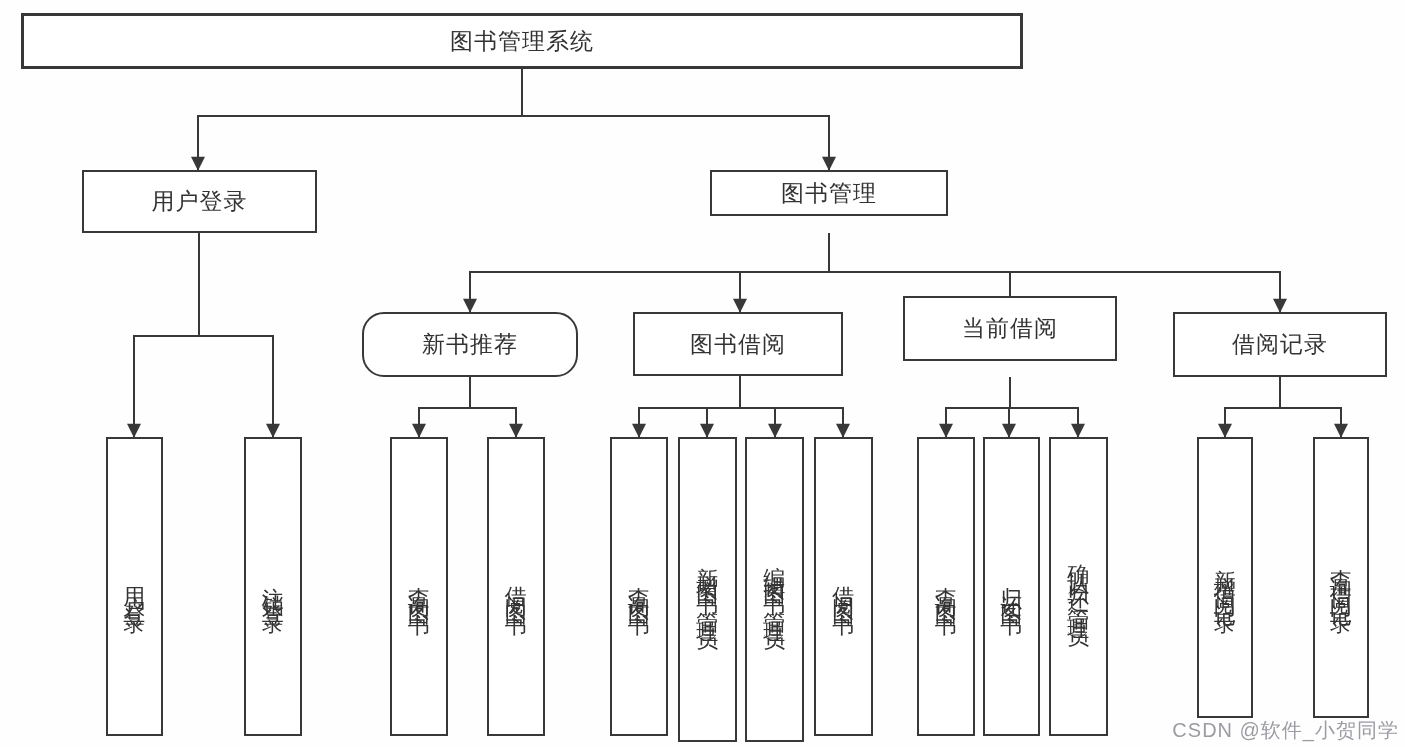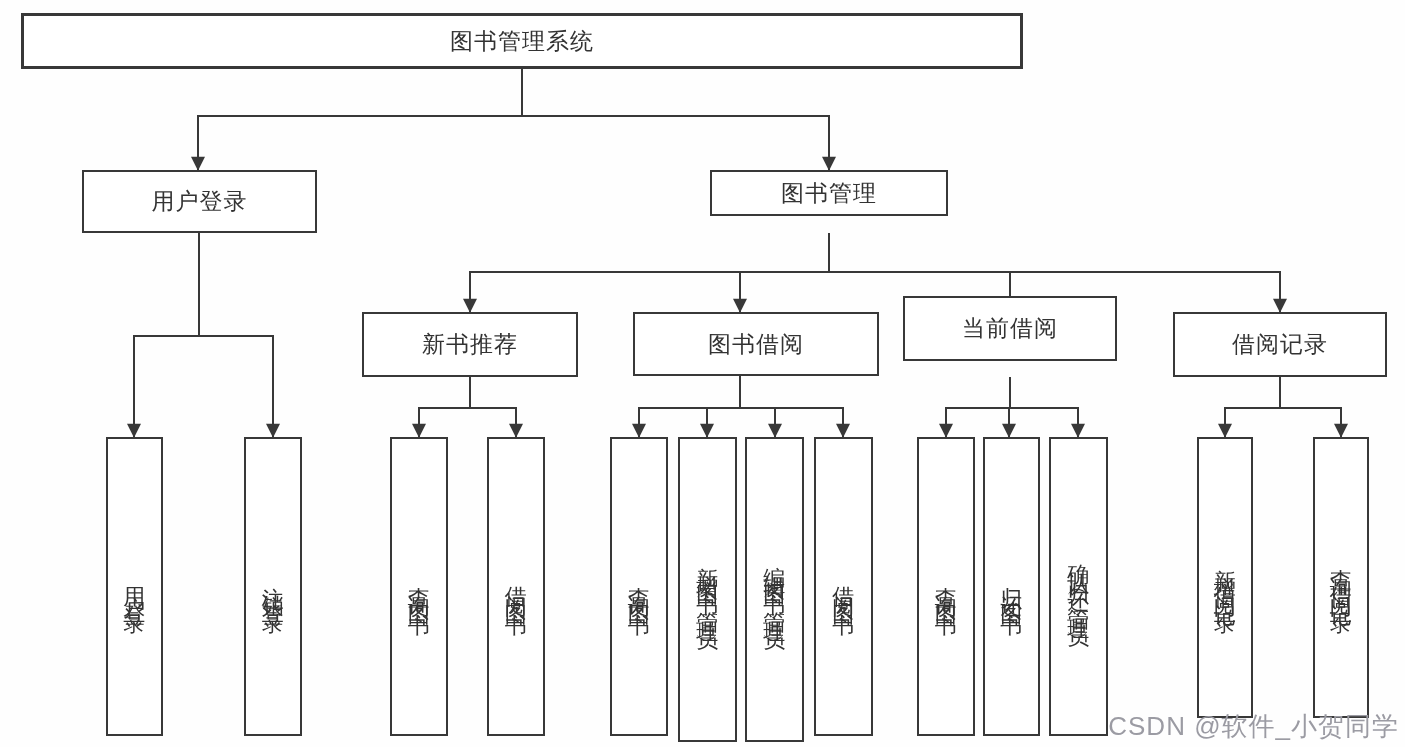--- a/index.html
+++ b/index.html
@@ -12,21 +12,21 @@
     color:#333333;
   }
   .hnode{font-size:23px;letter-spacing:1px;white-space:nowrap;}
   .root{border-width:3px;}
   .leaf .lbl{
     writing-mode:vertical-rl;text-orientation:mixed;
     font-size:22px;letter-spacing:9px;line-height:1.15;
   }
   .watermark{
     position:absolute;right:6px;bottom:3px;z-index:9;
-    font-size:26px;color:#9b9ba3;letter-spacing:1px;white-space:nowrap;
+    font-size:20px;color:#9b9ba3;letter-spacing:1px;white-space:nowrap;
   }
 </style>
 </head>
 <body>
 
 <div class="canvas">
 
   <svg class="wires" width="1405" height="747" viewBox="0 0 1405 747" xmlns="http://www.w3.org/2000/svg">
     <defs>
       <marker id="arrow" viewBox="0 0 10 10" refX="9.5" refY="5" markerWidth="10" markerHeight="7" orient="auto" markerUnits="strokeWidth">
@@ -81,24 +81,24 @@
     <span>图书管理系统</span>
   </div>
 
   <div class="node hnode" style="left:82px;top:170px;width:235px;height:63px;">
     <span>用户登录</span>
   </div>
   <div class="node hnode" style="left:710px;top:170px;width:238px;height:46px;">
     <span>图书管理</span>
   </div>
 
-  <div class="node hnode" style="left:362px;top:312px;width:216px;height:65px;">
+  <div class="node hnode" style="left:362px;top:312px;width:216px;height:65px;border-radius:22px;">
     <span>新书推荐</span>
   </div>
-  <div class="node hnode" style="left:633px;top:312px;width:246px;height:64px;">
+  <div class="node hnode" style="left:633px;top:312px;width:210px;height:64px;">
     <span>图书借阅</span>
   </div>
   <div class="node hnode" style="left:903px;top:296px;width:214px;height:65px;">
     <span>当前借阅</span>
   </div>
   <div class="node hnode" style="left:1173px;top:312px;width:214px;height:65px;">
     <span>借阅记录</span>
   </div>
 
   <div class="node leaf" style="left:106px;top:437px;width:57px;height:299px;">

